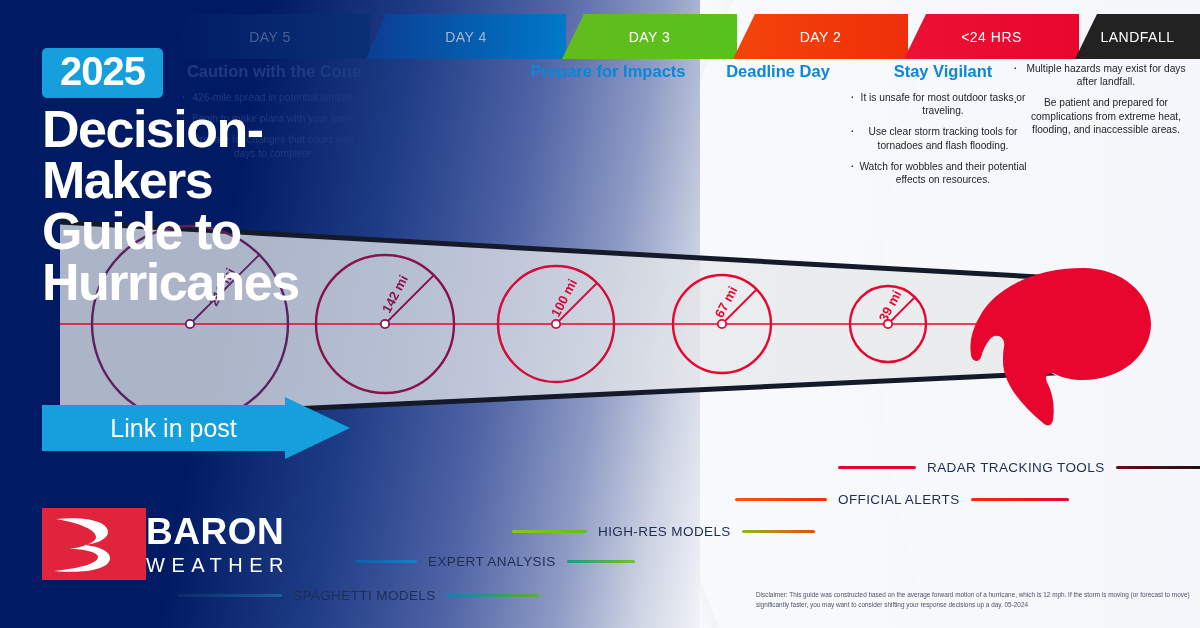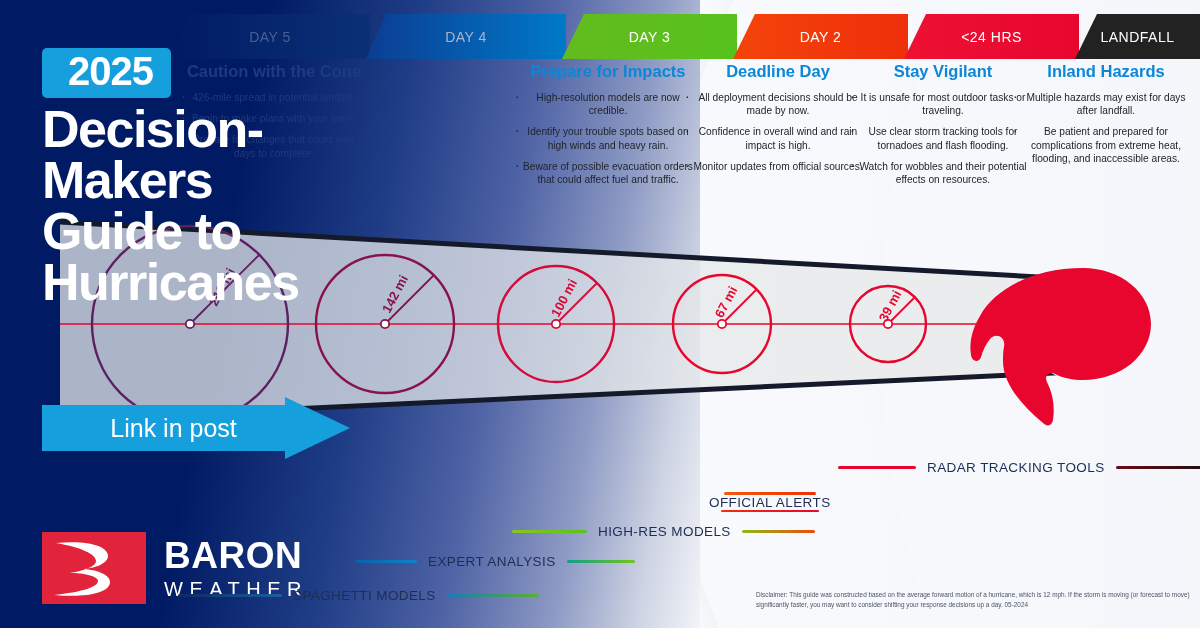--- a/index.html
+++ b/index.html
@@ -60,33 +60,33 @@
   #col2{left:690px;}
   #col1{left:855px;}
   #col0{left:1018px;}
 
   
   #conewrap{position:absolute;left:0;top:0;width:1200px;height:628px;}
 
   
   #titleblock{position:absolute;left:42px;top:48px;width:330px;}
   #yearbadge{display:inline-block;background:#159fdd;color:#fff;font-size:40px;font-weight:700;
-     padding:3px 18px 7px 26px;border-radius:5px;line-height:1;letter-spacing:-1px;}
+     padding:3px 18px 7px 18px;border-radius:5px;line-height:1;letter-spacing:-1px;}
   #maintitle{margin-top:6px;color:#ffffff;font-size:52px;line-height:51px;font-weight:700;letter-spacing:-1.5px;}
 
   
   #linkarrow{position:absolute;left:42px;top:397px;width:308px;height:62px;}
   #linkarrow .body{position:absolute;left:0;top:8px;width:245px;height:46px;background:#159fdd;}
   #linkarrow .head{position:absolute;left:243px;top:0;width:0;height:0;
      border-top:31px solid transparent;border-bottom:31px solid transparent;border-left:65px solid #159fdd;}
   #linkarrow .txt{position:absolute;left:0;top:8px;width:245px;height:46px;display:flex;align-items:center;
      justify-content:center;color:#fff;font-size:25px;padding-left:18px;box-sizing:border-box;}
 
   
-  #logo{position:absolute;left:42px;top:508px;display:flex;align-items:center;gap:18px;margin-top:24px;}
+  #logo{position:absolute;left:42px;top:508px;display:flex;align-items:center;}
   #logomark{width:104px;height:72px;background:#e1243b;position:relative;}
   #logotext{color:#fff;line-height:1;}
   #logotext .l1{font-size:37px;font-weight:700;letter-spacing:.5px;}
   #logotext .l2{font-size:20px;font-weight:300;letter-spacing:6.5px;margin-top:5px;}
 
   
   .legend{position:absolute;display:flex;align-items:center;white-space:nowrap;}
   .legend .ltxt{font-size:13.5px;letter-spacing:.4px;color:#1d2d54;padding:0 11px;}
   .legend .ln{height:2.6px;border-radius:2px;}
 
@@ -132,47 +132,36 @@
     <ul>
       <li>426-mile spread in potential landfall.</li>
       <li>Begin to make plans with your team.</li>
       <li>Prepare for changes that could your days to complete.</li>
     </ul>
   </div>
 
 
   <div class="col" id="col3">
     <h3>Prepare for Impacts</h3>
-    <ul>
-      <li>High-resolution models are now credible.</li>
-      <li>Identify your trouble spots based on high winds and heavy rain.</li>
-      <li>Beware of possible evacuation orders that could affect fuel and traffic.</li>
-    </ul>
   </div>
 
   <div class="col" id="col2">
     <h3>Deadline Day</h3>
-    <ul>
-      <li>All deployment decisions should be made by now.</li>
-      <li>Confidence in overall wind and rain impact is high.</li>
-      <li>Monitor updates from official sources.</li>
-    </ul>
   </div>
 
   <div class="col" id="col1">
     <h3>Stay Vigilant</h3>
     <ul>
       <li>It is unsafe for most outdoor tasks or traveling.</li>
       <li>Use clear storm tracking tools for tornadoes and flash flooding.</li>
       <li>Watch for wobbles and their potential effects on resources.</li>
     </ul>
   </div>
 
   <div class="col" id="col0">
-    <h3>Inland Hazards</h3>
     <ul>
       <li>Multiple hazards may exist for days after landfall.</li>
       <li>Be patient and prepared for complications from extreme heat, flooding, and inaccessible areas.</li>
     </ul>
   </div>
 
   <svg id="conewrap" viewBox="0 0 1200 628">
 
     <path d="M 60 222 L 1075 279 L 1075 372 L 60 420 Z" fill="#e6e8ea" fill-opacity="0.75" stroke="none"></path>
 
@@ -265,21 +254,21 @@
       <div class="l2">WEATHER</div>
     </div>
   </div>
 
   <div class="legend" id="lg0" style="left:838px;top:460px;">
     <div class="ln" style="width:78px;background:linear-gradient(90deg,#e8062f,#e8062f);"></div>
     <span class="ltxt">RADAR TRACKING TOOLS</span>
     <div class="ln" style="width:105px;background:linear-gradient(90deg,#6b0b18,#111111);"></div>
   </div>
 
-  <div class="legend" id="lg1" style="left:698px;top:492px;flex-direction:column;">
+  <div class="legend" id="lg1" style="left:735px;top:492px;">
     <div class="ln" style="width:92px;background:linear-gradient(90deg,#f4580b,#ef2f0a);"></div>
     <span class="ltxt">OFFICIAL ALERTS</span>
     <div class="ln" style="width:98px;background:linear-gradient(90deg,#ef2f0a,#e8062f);"></div>
   </div>
 
   <div class="legend" id="lg2" style="left:512px;top:524px;">
     <div class="ln" style="width:75px;background:linear-gradient(90deg,#8cc51c,#57c21c);"></div>
     <span class="ltxt">HIGH-RES MODELS</span>
     <div class="ln" style="width:73px;background:linear-gradient(90deg,#8cbb17,#ef4a0a);"></div>
   </div>

